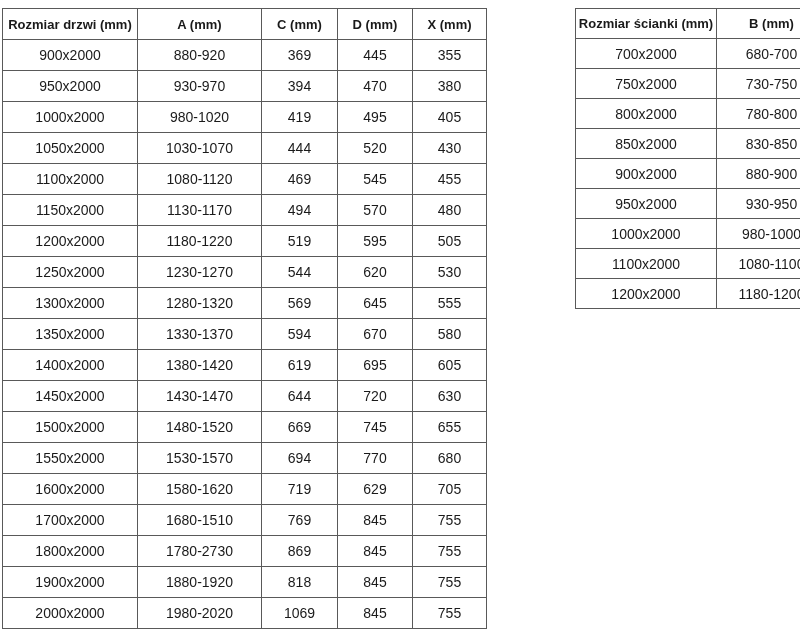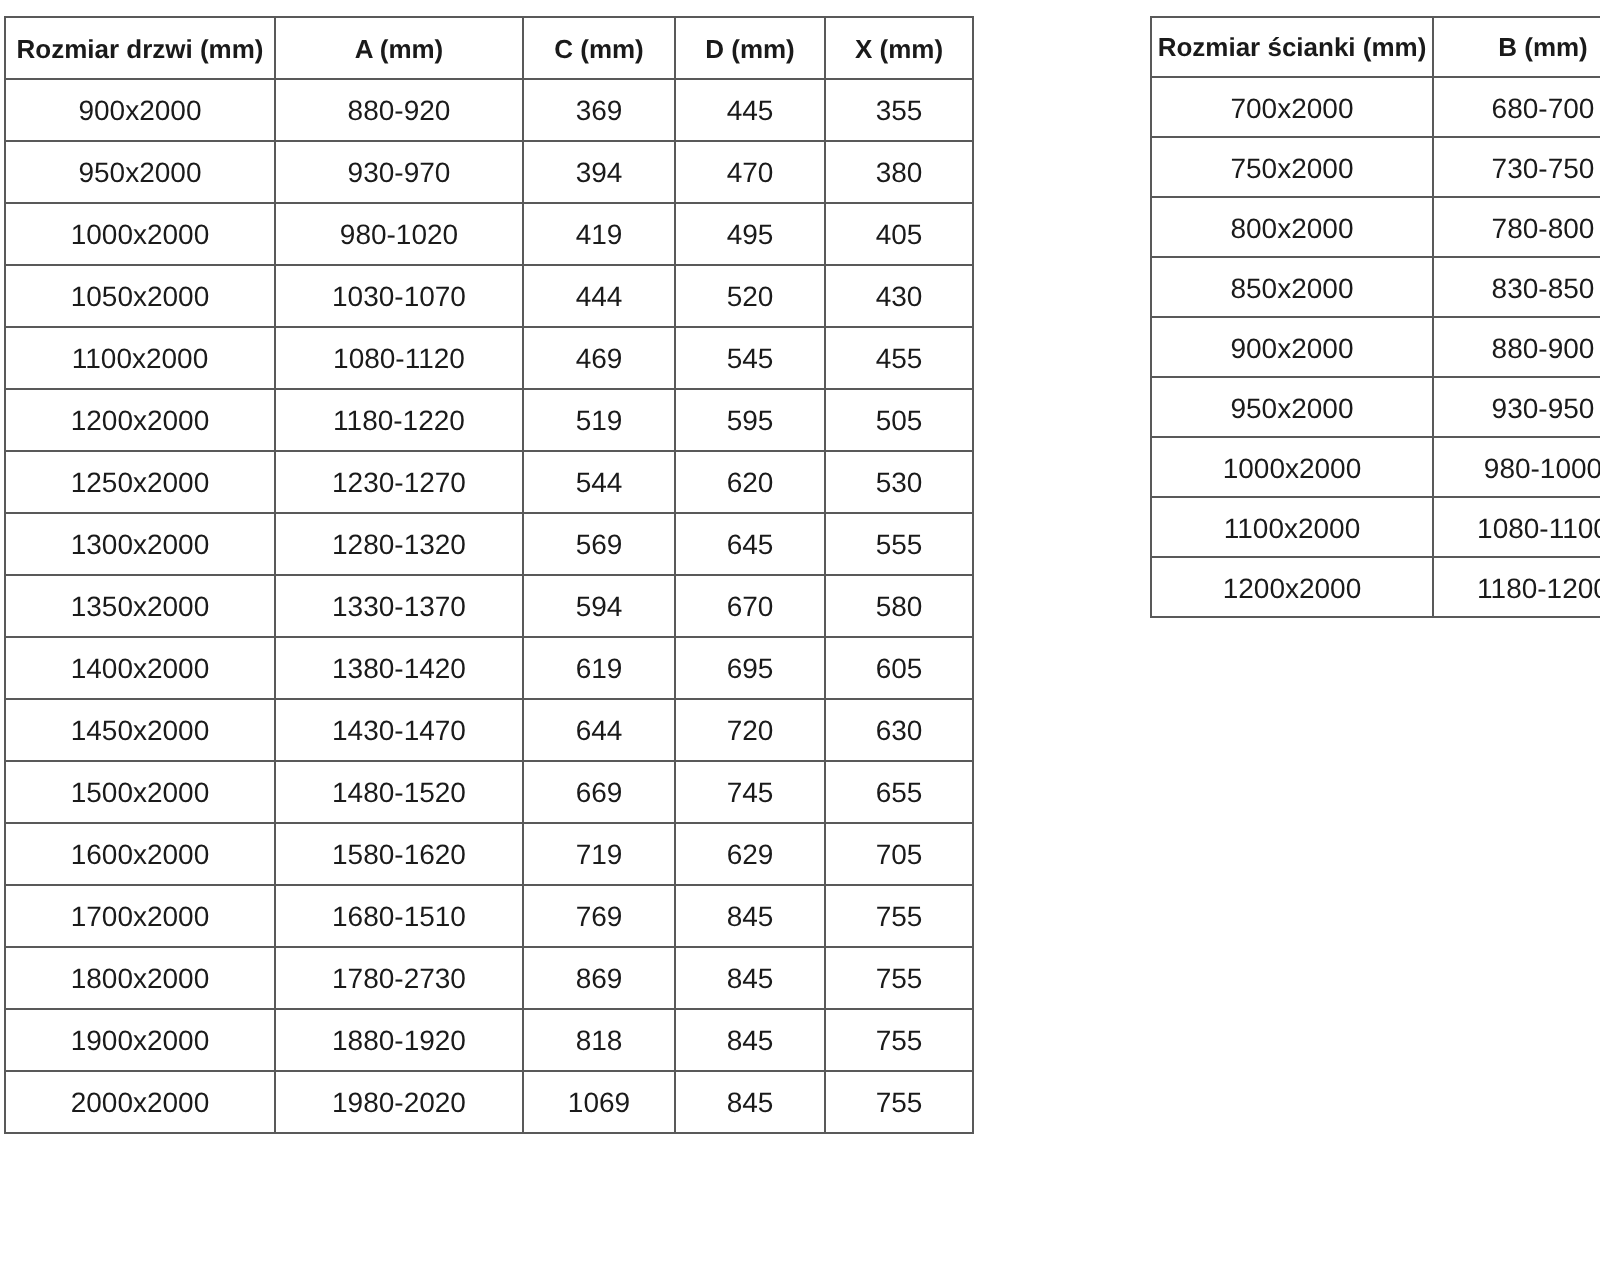--- a/index.html
+++ b/index.html
@@ -103,20 +103,27 @@
           <td>430</td>
         </tr>
         <tr>
           <td>1100x2000</td>
           <td>1080-1120</td>
           <td>469</td>
           <td>545</td>
           <td>455</td>
         </tr>
         <tr>
+          <td>1150x2000</td>
+          <td>1130-1170</td>
+          <td>494</td>
+          <td>570</td>
+          <td>480</td>
+        </tr>
+        <tr>
           <td>1200x2000</td>
           <td>1180-1220</td>
           <td>519</td>
           <td>595</td>
           <td>505</td>
         </tr>
         <tr>
           <td>1250x2000</td>
           <td>1230-1270</td>
           <td>544</td>
@@ -150,20 +157,27 @@
           <td>644</td>
           <td>720</td>
           <td>630</td>
         </tr>
         <tr>
           <td>1500x2000</td>
           <td>1480-1520</td>
           <td>669</td>
           <td>745</td>
           <td>655</td>
+        </tr>
+        <tr>
+          <td>1550x2000</td>
+          <td>1530-1570</td>
+          <td>694</td>
+          <td>770</td>
+          <td>680</td>
         </tr>
         <tr>
           <td>1600x2000</td>
           <td>1580-1620</td>
           <td>719</td>
           <td>629</td>
           <td>705</td>
         </tr>
         <tr>
           <td>1700x2000</td>

